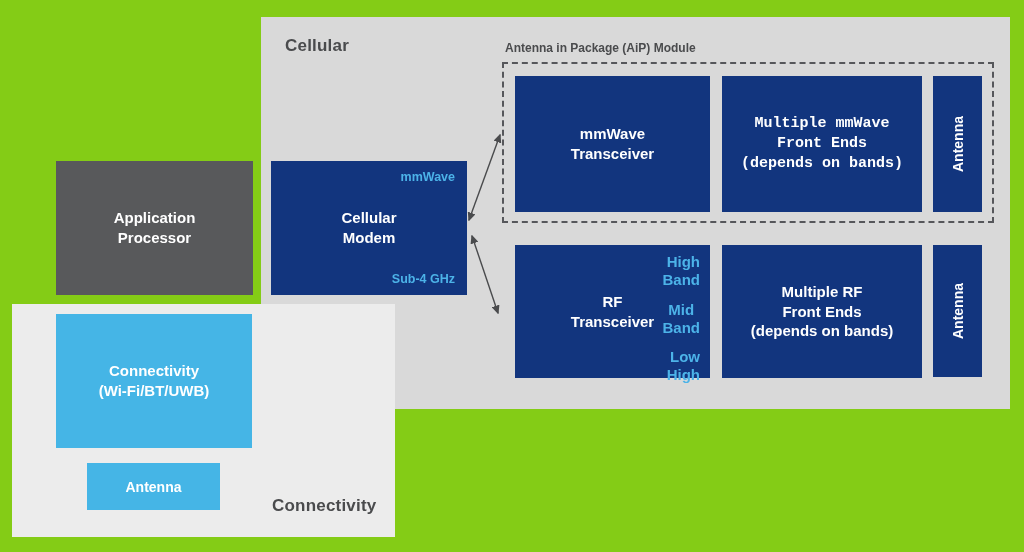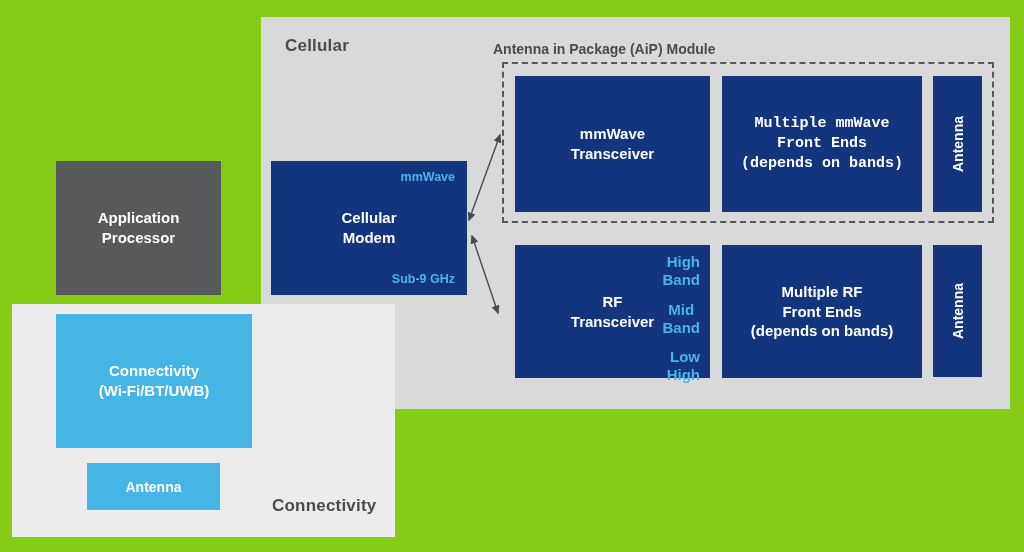--- a/index.html
+++ b/index.html
@@ -16,26 +16,26 @@
   .block{
     position:absolute;display:flex;align-items:center;justify-content:center;
     text-align:center;color:#ffffff;
   }
   .navy{background:#12357E;}
   .ltblue{background:#45B5E6;}
   .darkgray{background:#58595B;}
   .ml{white-space:pre-line;line-height:1.32;}
   .lbl-15{font-size:15px;}
   .lbl-14{font-size:14px;}
-  .app-processor{left:56px;top:161px;width:165px;height:134px;}
+  .app-processor{left:56px;top:161px;width:197px;height:134px;}
   .cellular-modem{left:271px;top:161px;width:196px;height:134px;}
   .corner-tag{position:absolute;right:12px;color:#4CB3E8;font-size:12.5px;}
   .tag-top{top:9px;}
   .tag-bottom{bottom:9px;}
-  .aip-title{position:absolute;left:493px;top:41px;font-size:14px;color:#4A4B4D;}
+  .aip-title{position:absolute;left:505px;top:41px;font-size:12px;color:#4A4B4D;}
   .aip-box{
     position:absolute;left:502px;top:62px;width:492px;height:161px;
     border:2px dashed #56575B;box-sizing:border-box;background:transparent;
   }
   .mmwave-transceiver{left:515px;top:76px;width:195px;height:136px;}
   .mmwave-fe{left:722px;top:76px;width:200px;height:136px;font-family:Liberation Mono, monospace;}
   .aip-antenna{left:933px;top:76px;width:49px;height:136px;}
   .rf-transceiver{left:515px;top:245px;width:195px;height:133px;}
   .rf-fe{left:722px;top:245px;width:200px;height:133px;}
   .rf-antenna{left:933px;top:245px;width:49px;height:132px;}
@@ -64,21 +64,21 @@
 
   <div class="block darkgray app-processor">
     <span class="ml lbl-15">Application
 Processor</span>
   </div>
 
   <div class="block navy cellular-modem">
     <span class="corner-tag tag-top">mmWave</span>
     <span class="ml lbl-15">Cellular
 Modem</span>
-    <span class="corner-tag tag-bottom">Sub-9 GHz</span>
+    <span class="corner-tag tag-bottom">Sub-4 GHz</span>
   </div>
 
   <div class="aip-title">Antenna in Package (AiP) Module</div>
   <div class="aip-box"></div>
 
   <div class="block navy mmwave-transceiver">
     <span class="ml lbl-15">mmWave
 Transceiver</span>
   </div>
   <div class="block navy mmwave-fe">

